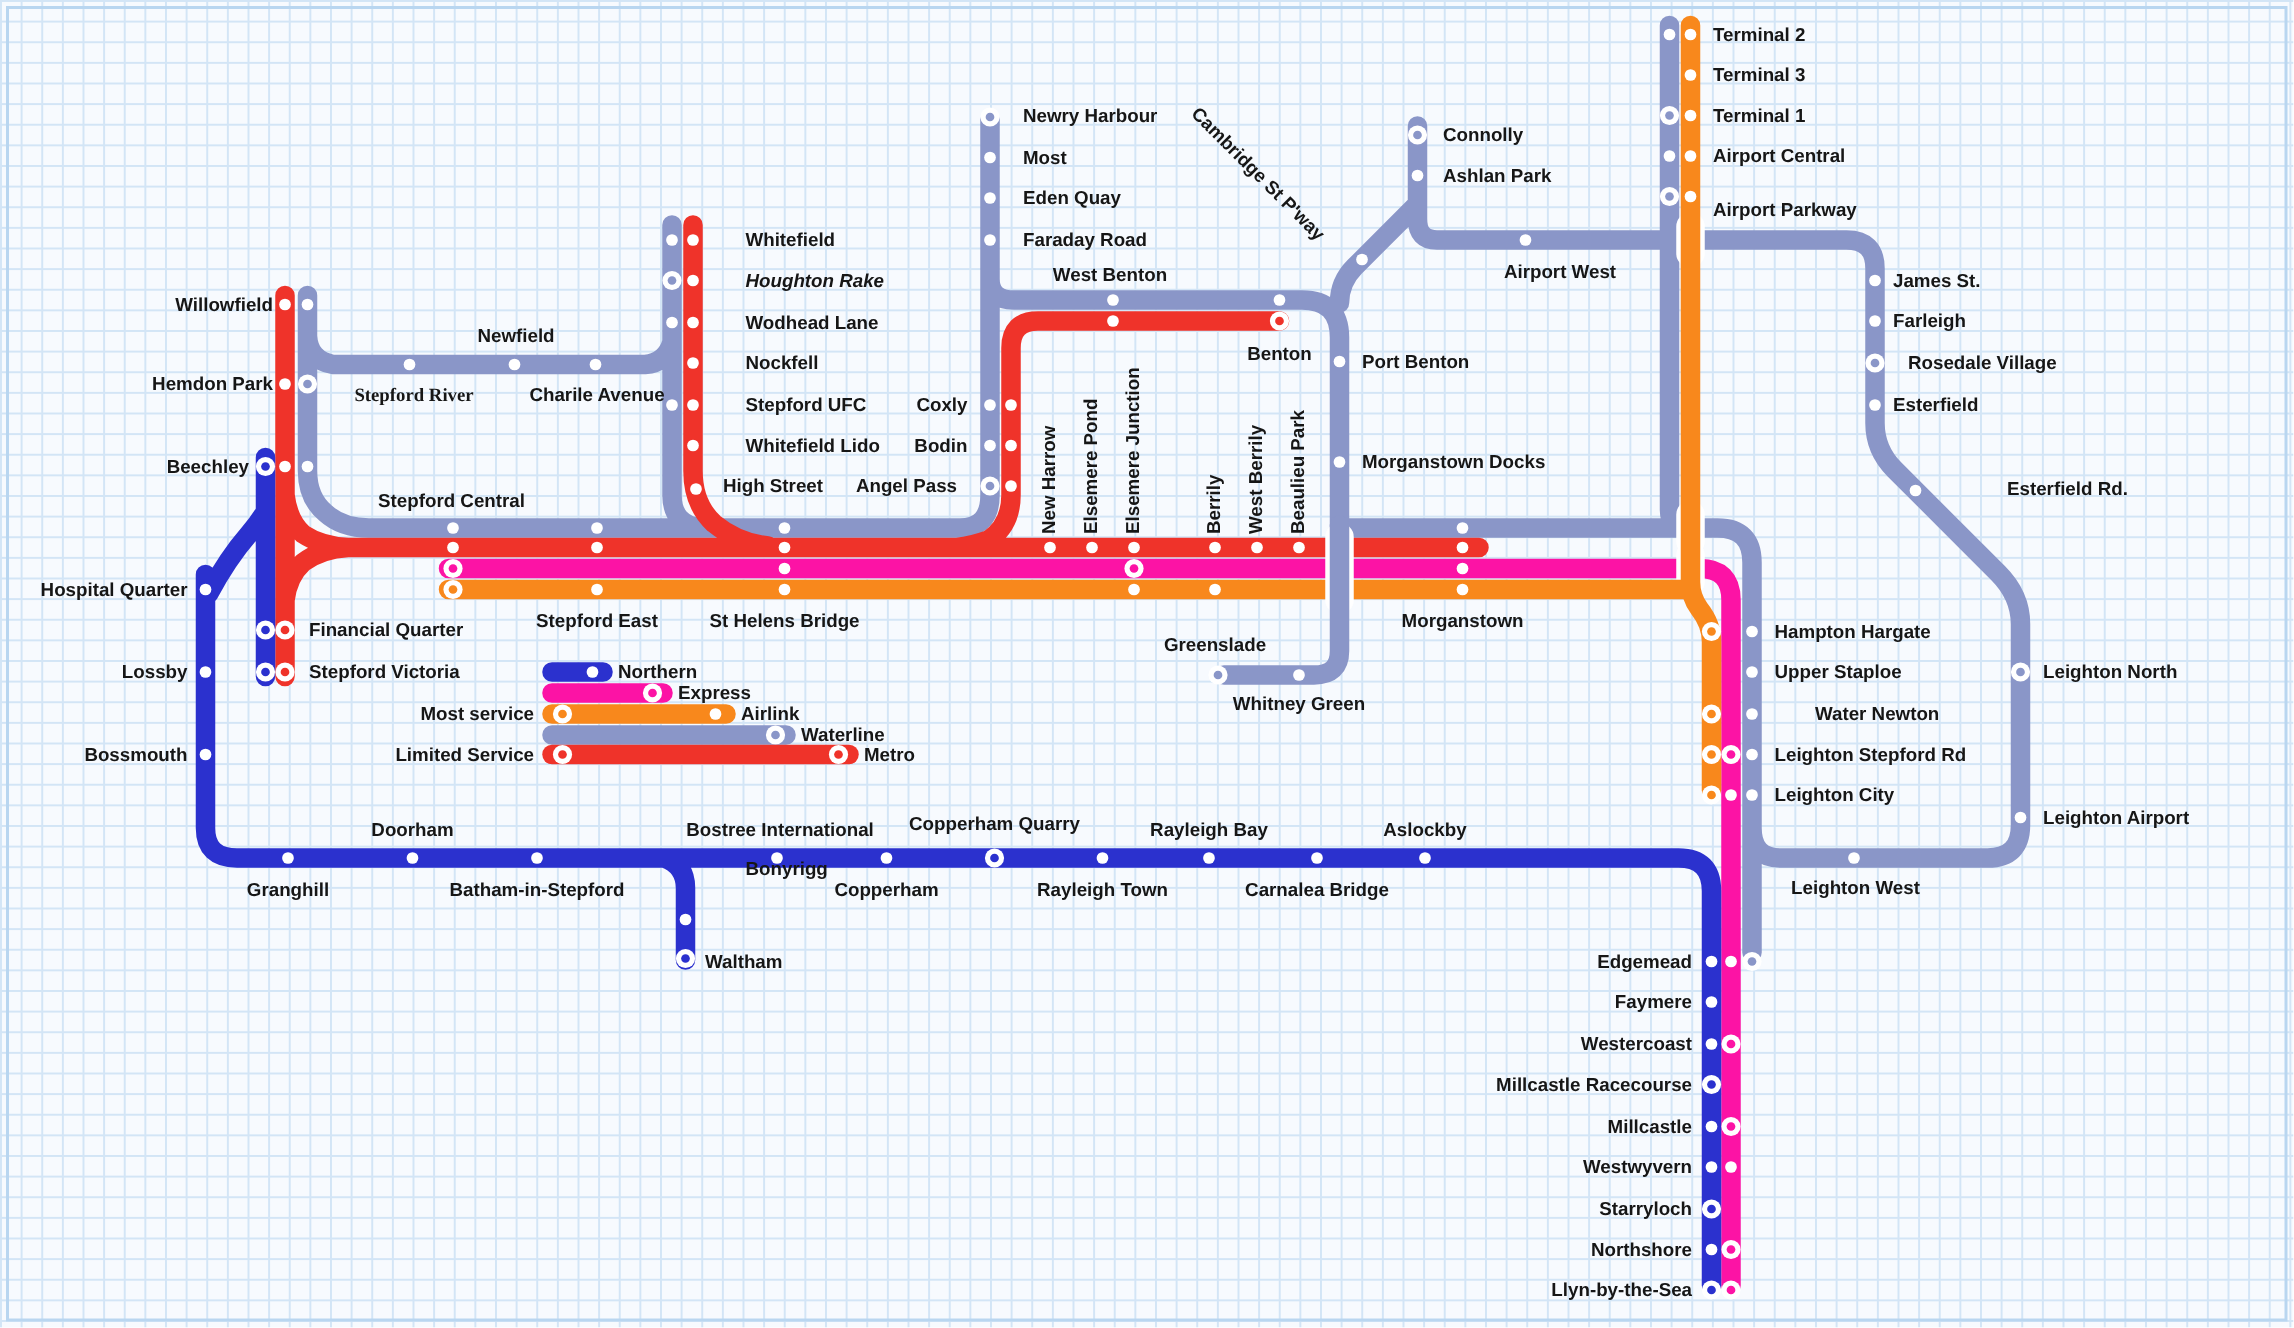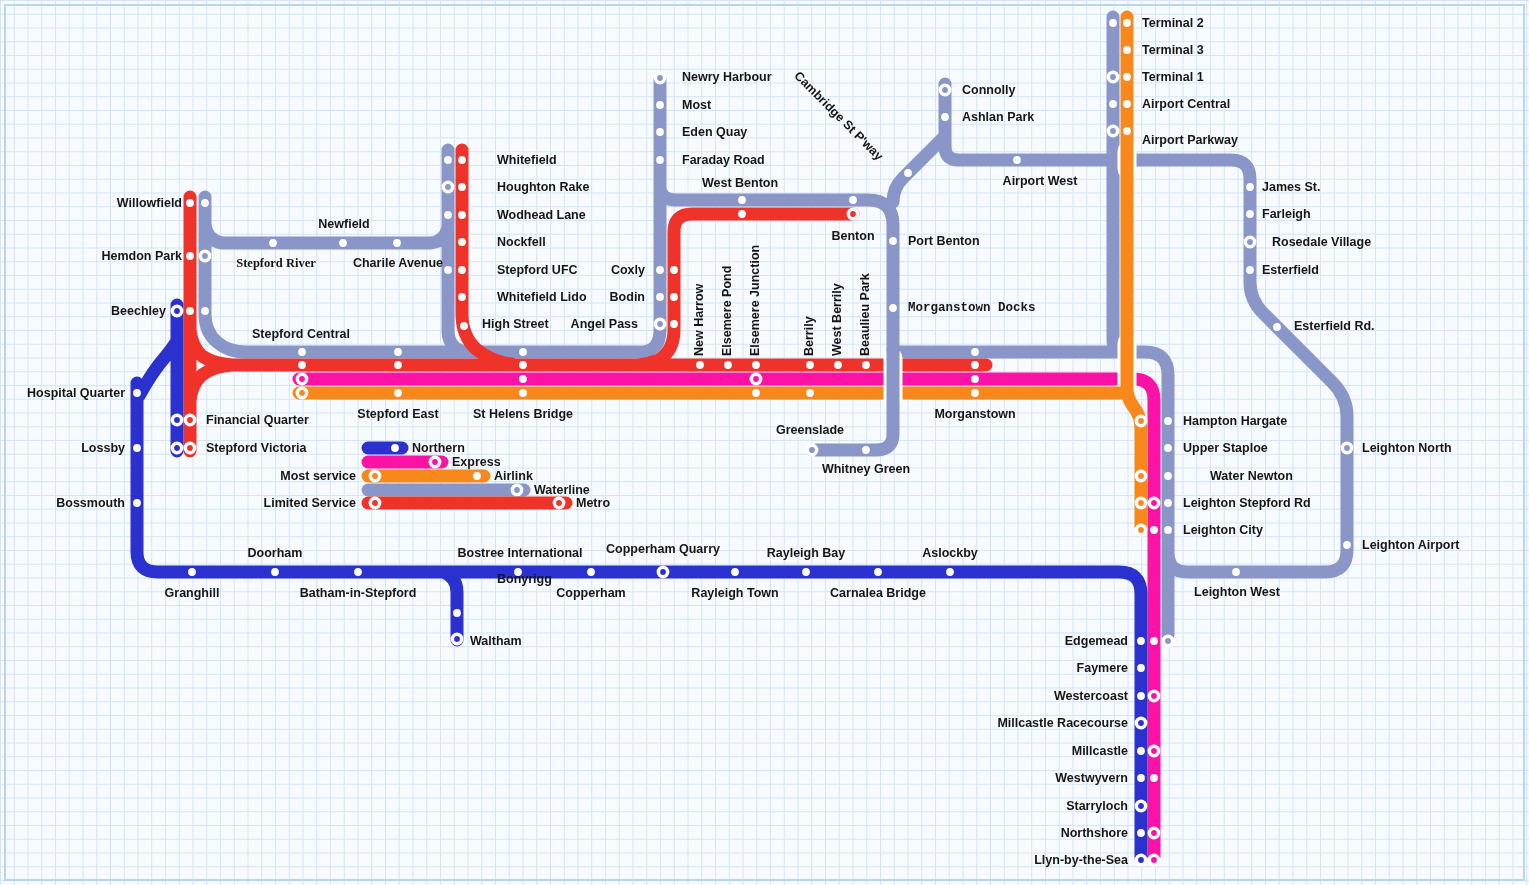--- a/index.html
+++ b/index.html
@@ -402,60 +402,60 @@
       <span class="lbl" style="left: 125px; top: 503px; transform: translate(-100%, -50%);">Bossmouth</span>
       <span class="lbl" style="left: 206px; top: 420px; transform: translateY(-50%);">Financial Quarter</span>
       <span class="lbl" style="left: 206px; top: 448px; transform: translateY(-50%);">Stepford Victoria</span>
       <span class="lbl" style="left: 344px; top: 224px; transform: translate(-50%, -50%);">Newfield</span>
       <span class="lbl" style="left: 276px; top: 263px; transform: translate(-50%, -50%); font-family: Liberation Serif, serif;">Stepford River</span>
       <span class="lbl" style="left: 398px; top: 263px; transform: translate(-50%, -50%);">Charile Avenue</span>
       <span class="lbl" style="left: 301px; top: 334px; transform: translate(-50%, -50%);">Stepford Central</span>
       <span class="lbl" style="left: 398px; top: 414px; transform: translate(-50%, -50%);">Stepford East</span>
       <span class="lbl" style="left: 523px; top: 414px; transform: translate(-50%, -50%);">St Helens Bridge</span>
       <span class="lbl" style="left: 497px; top: 160px; transform: translateY(-50%);">Whitefield</span>
-      <span class="lbl" style="left: 497px; top: 187px; transform: translateY(-50%);">Houghton Rake</span>
+      <span class="lbl" style="left: 497px; top: 187px; transform: translateY(-50%); font-style: italic;">Houghton Rake</span>
       <span class="lbl" style="left: 497px; top: 215px; transform: translateY(-50%);">Wodhead Lane</span>
       <span class="lbl" style="left: 497px; top: 242px; transform: translateY(-50%);">Nockfell</span>
       <span class="lbl" style="left: 497px; top: 270px; transform: translateY(-50%);">Stepford UFC</span>
       <span class="lbl" style="left: 497px; top: 297px; transform: translateY(-50%);">Whitefield Lido</span>
       <span class="lbl" style="left: 482px; top: 324px; transform: translateY(-50%);">High Street</span>
       <span class="lbl" style="left: 638px; top: 324px; transform: translate(-100%, -50%);">Angel Pass</span>
       <span class="lbl" style="left: 645px; top: 270px; transform: translate(-100%, -50%);">Coxly</span>
       <span class="lbl" style="left: 645px; top: 297px; transform: translate(-100%, -50%);">Bodin</span>
       <span class="lbl" style="left: 682px; top: 77px; transform: translateY(-50%);">Newry Harbour</span>
       <span class="lbl" style="left: 682px; top: 105px; transform: translateY(-50%);">Most</span>
       <span class="lbl" style="left: 682px; top: 132px; transform: translateY(-50%);">Eden Quay</span>
       <span class="lbl" style="left: 682px; top: 160px; transform: translateY(-50%);">Faraday Road</span>
       <span class="lbl" style="left: 740px; top: 183px; transform: translate(-50%, -50%);">West Benton</span>
       <span class="lbl" style="left: 853px; top: 236px; transform: translate(-50%, -50%);">Benton</span>
       <span class="lbl" style="left: 802px; top: 68px; transform-origin: 0px 0px; transform: rotate(45deg);">Cambridge St P'way</span>
       <span class="lbl" style="left: 962px; top: 90px; transform: translateY(-50%);">Connolly</span>
       <span class="lbl" style="left: 962px; top: 117px; transform: translateY(-50%);">Ashlan Park</span>
       <span class="lbl" style="left: 1040px; top: 181px; transform: translate(-50%, -50%);">Airport West</span>
       <span class="lbl" style="left: 908px; top: 241px; transform: translateY(-50%);">Port Benton</span>
-      <span class="lbl" style="left: 908px; top: 308px; transform: translateY(-50%); font-family: Liberation Mono, monospace;">Morganstown Docks</span>
+      <span class="lbl" style="left: 908px; top: 308px; transform: translateY(-50%);">Morganstown Docks</span>
       <span class="lbl" style="left: 975px; top: 414px; transform: translate(-50%, -50%);">Morganstown</span>
       <span class="lbl" style="left: 810px; top: 430px; transform: translate(-50%, -50%);">Greenslade</span>
       <span class="lbl" style="left: 866px; top: 469px; transform: translate(-50%, -50%);">Whitney Green</span>
       <span class="lbl" style="left: 707px; top: 340px; transform-origin: 0px 100%; transform: rotate(-90deg);">New Harrow</span>
       <span class="lbl" style="left: 735px; top: 340px; transform-origin: 0px 100%; transform: rotate(-90deg);">Elsemere Pond</span>
       <span class="lbl" style="left: 763px; top: 340px; transform-origin: 0px 100%; transform: rotate(-90deg);">Elsemere Junction</span>
       <span class="lbl" style="left: 817px; top: 340px; transform-origin: 0px 100%; transform: rotate(-90deg);">Berrily</span>
       <span class="lbl" style="left: 845px; top: 340px; transform-origin: 0px 100%; transform: rotate(-90deg);">West Berrily</span>
       <span class="lbl" style="left: 873px; top: 340px; transform-origin: 0px 100%; transform: rotate(-90deg);">Beaulieu Park</span>
       <span class="lbl" style="left: 1142px; top: 23px; transform: translateY(-50%);">Terminal 2</span>
       <span class="lbl" style="left: 1142px; top: 50px; transform: translateY(-50%);">Terminal 3</span>
       <span class="lbl" style="left: 1142px; top: 77px; transform: translateY(-50%);">Terminal 1</span>
       <span class="lbl" style="left: 1142px; top: 104px; transform: translateY(-50%);">Airport Central</span>
       <span class="lbl" style="left: 1142px; top: 140px; transform: translateY(-50%);">Airport Parkway</span>
       <span class="lbl" style="left: 1262px; top: 187px; transform: translateY(-50%);">James St.</span>
       <span class="lbl" style="left: 1262px; top: 214px; transform: translateY(-50%);">Farleigh</span>
       <span class="lbl" style="left: 1272px; top: 242px; transform: translateY(-50%);">Rosedale Village</span>
       <span class="lbl" style="left: 1262px; top: 270px; transform: translateY(-50%);">Esterfield</span>
-      <span class="lbl" style="left: 1294px; top: 326px; transform: translateY(-50%);">Esterfield Rd.</span>
+      <span class="lbl" style="left: 1294px; top: 326px; transform: translateY(-50%); padding-left: 44px;">Esterfield Rd.</span>
       <span class="lbl" style="left: 1362px; top: 448px; transform: translateY(-50%);">Leighton North</span>
       <span class="lbl" style="left: 1362px; top: 545px; transform: translateY(-50%);">Leighton Airport</span>
       <span class="lbl" style="left: 1237px; top: 592px; transform: translate(-50%, -50%);">Leighton West</span>
       <span class="lbl" style="left: 1183px; top: 421px; transform: translateY(-50%);">Hampton Hargate</span>
       <span class="lbl" style="left: 1183px; top: 448px; transform: translateY(-50%);">Upper Staploe</span>
       <span class="lbl" style="left: 1183px; top: 476px; transform: translateY(-50%); padding-left: 27px;">Water Newton</span>
       <span class="lbl" style="left: 1183px; top: 503px; transform: translateY(-50%);">Leighton Stepford Rd</span>
       <span class="lbl" style="left: 1183px; top: 530px; transform: translateY(-50%);">Leighton City</span>
       <span class="lbl" style="left: 192px; top: 593px; transform: translate(-50%, -50%);">Granghill</span>
       <span class="lbl" style="left: 275px; top: 553px; transform: translate(-50%, -50%);">Doorham</span>

